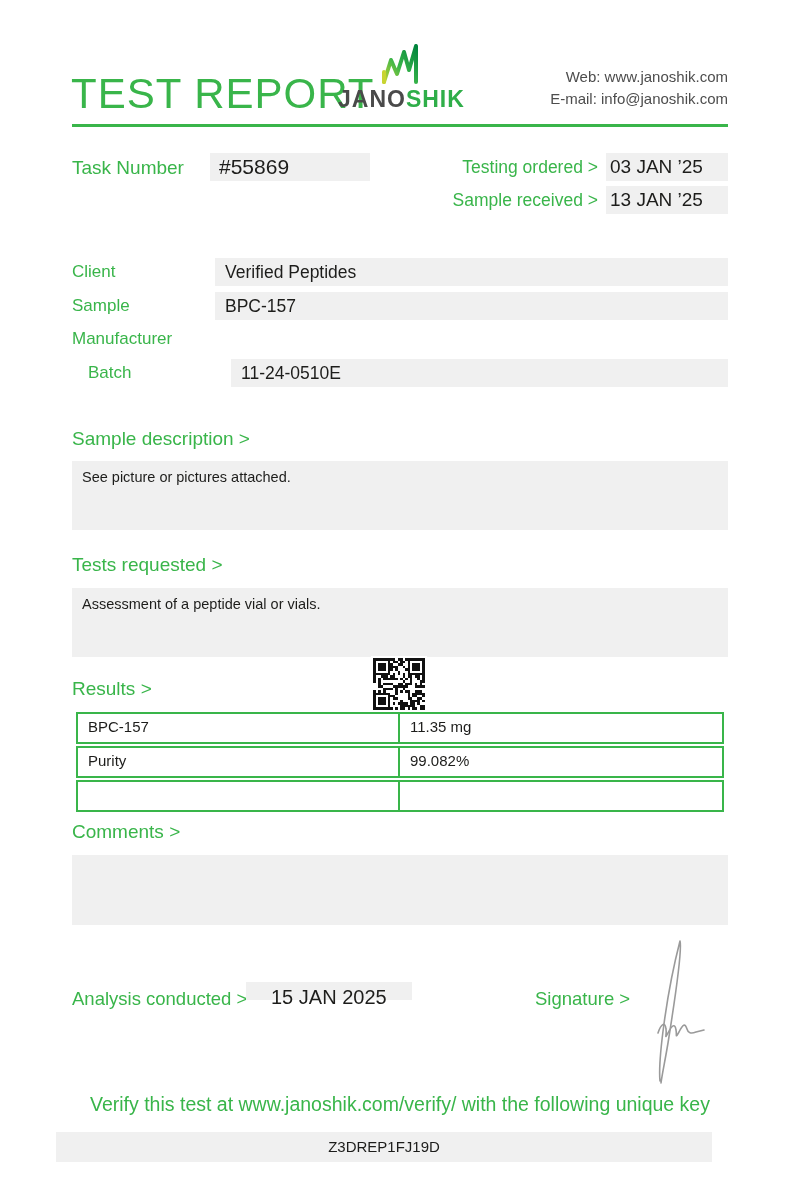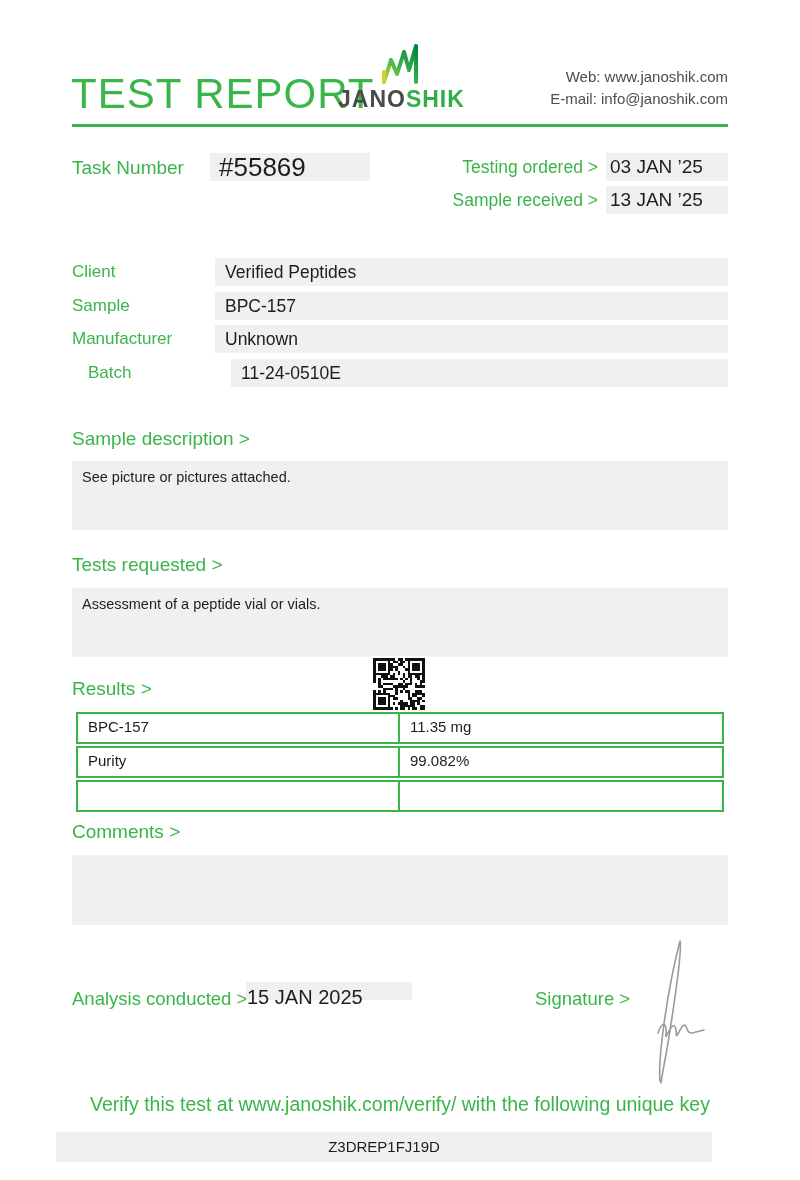--- a/index.html
+++ b/index.html
@@ -14,21 +14,21 @@
   .logo-text .green{color:#2fae49;}
   .contact{position:absolute;right:72px;top:66px;text-align:right;font-size:15px;line-height:22px;color:#4d4d4d;}
   .rule{position:absolute;left:72px;right:72px;top:124px;height:3px;background:#39b54a;}
 
   
   .glabel{color:#39b54a;}
   .field{background:#f0f0f0;color:#1d1d1b;}
 
   
   .task-label{position:absolute;left:72px;top:154px;font-size:19px;line-height:28px;}
-  .task-field{position:absolute;left:210px;top:153px;width:160px;height:28px;line-height:28px;font-size:26px;padding-left:9px;box-sizing:border-box;}
+  .task-field{position:absolute;left:210px;top:153px;width:160px;height:28px;line-height:28px;font-size:21px;padding-left:9px;box-sizing:border-box;}
   .date-label{position:absolute;right:202px;font-size:17.5px;line-height:28px;text-align:right;white-space:nowrap;}
   .date-field{position:absolute;left:606px;top:0;width:122px;height:28px;line-height:28px;font-size:19px;padding-left:4px;box-sizing:border-box;white-space:nowrap;}
   .d1{top:153px;} .d2{top:186px;}
 
   
   .info-row{position:absolute;left:72px;right:72px;height:44px;}
   .info-label{position:absolute;left:0;font-size:17px;line-height:28px;}
   .info-field{position:absolute;left:143px;right:0;height:28px;line-height:28px;font-size:17.5px;padding-left:10px;box-sizing:border-box;}
 
   
@@ -38,21 +38,21 @@
   
   .qr{position:absolute;left:371px;top:656px;width:56px;height:56px;}
   .rtable{position:absolute;left:76px;top:712px;width:648px;}
   .trow{display:flex;border:2px solid #39b54a;height:28px;margin-bottom:2px;background:#fff;}
   .tcell{line-height:26px;font-size:15px;padding-left:10px;box-sizing:border-box;white-space:nowrap;}
   .tcell.left{width:322px;border-right:2px solid #39b54a;}
   .tcell.right{flex:1;}
 
   
   .analysis-label{position:absolute;left:72px;top:984px;font-size:18.5px;line-height:30px;}
-  .analysis-field{position:absolute;left:246px;top:982px;width:166px;height:18px;line-height:30px;font-size:20px;padding-left:1px;box-sizing:border-box;white-space:nowrap;}
+  .analysis-field{position:absolute;left:246px;top:982px;width:166px;height:18px;line-height:30px;font-size:20px;padding-left:25px;box-sizing:border-box;white-space:nowrap;}
   .signature-label{position:absolute;left:535px;top:984px;font-size:18.5px;line-height:30px;}
   .signature{position:absolute;left:638px;top:933px;}
   .verify-text{position:absolute;left:0;right:0;top:1093px;text-align:center;font-size:19.5px;color:#39b54a;}
   .key-field{position:absolute;left:56px;top:1132px;width:656px;height:30px;line-height:30px;text-align:center;font-size:15px;}
 </style>
 </head>
 <body>
 
 <div class="page">
 
@@ -91,21 +91,20 @@
   <div class="info-row" style="top:258px;">
     <div class="info-label glabel">Client</div>
     <div class="info-field field">Verified Peptides</div>
   </div>
   <div class="info-row" style="top:292px;">
     <div class="info-label glabel">Sample</div>
     <div class="info-field field">BPC-157</div>
   </div>
   <div class="info-row" style="top:325px;">
     <div class="info-label glabel">Manufacturer</div>
-    <div class="info-field field">Unknown</div>
   </div>
   <div class="info-row" style="top:359px;margin-left:16px;">
     <div class="info-label glabel">Batch</div>
     <div class="info-field field">11-24-0510E</div>
   </div>
 
   <div class="sec-heading" style="top:428px;">Sample description &gt;</div>
   <div class="sec-box" style="top:461px;height:69px;">See picture or pictures attached.</div>
 
   <div class="sec-heading" style="top:554px;">Tests requested &gt;</div>

